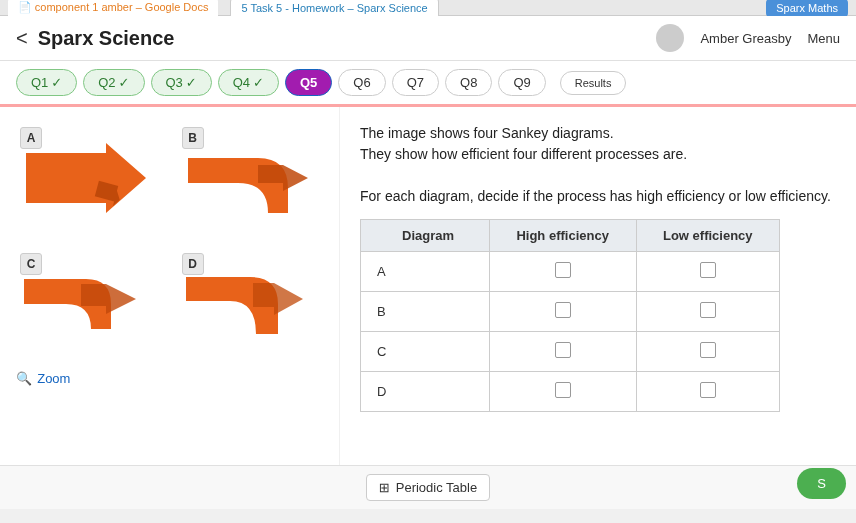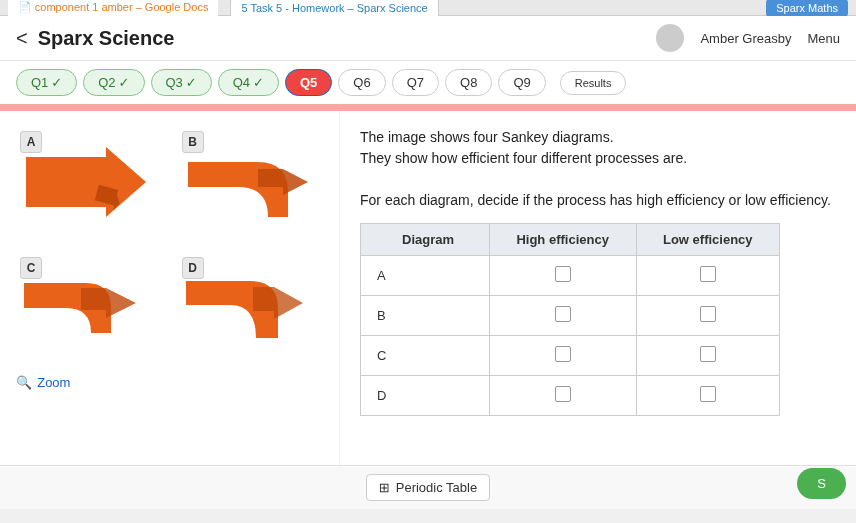--- a/index.html
+++ b/index.html
@@ -96,42 +96,42 @@
       border-radius: 50%;
       background: #ccc;
     }
 
     
     .question-tabs {
       display: flex;
       align-items: center;
       padding: 8px 16px;
       gap: 6px;
-      border-bottom: 7px solid #fca5a5;
+      border-bottom: 3px solid #fca5a5;
       background: #fff;
     }
     .q-tab {
       padding: 5px 14px;
       border-radius: 20px;
       border: 1px solid #ccc;
       font-size: 13px;
       cursor: pointer;
       background: #fff;
       color: #333;
       display: flex;
       align-items: center;
       gap: 3px;
     }
     .q-tab.completed {
       background: #e8f5e9;
       border-color: #81c784;
       color: #2e7d32;
     }
     .q-tab.active {
-      background: #ef4444;
+      background: #a21caf;
       border-color: #1565c0;
       color: #fff;
       font-weight: bold;
     }
     .results-tab {
       padding: 5px 14px;
       border-radius: 20px;
       border: 1px solid #ccc;
       font-size: 11px;
       cursor: pointer;

